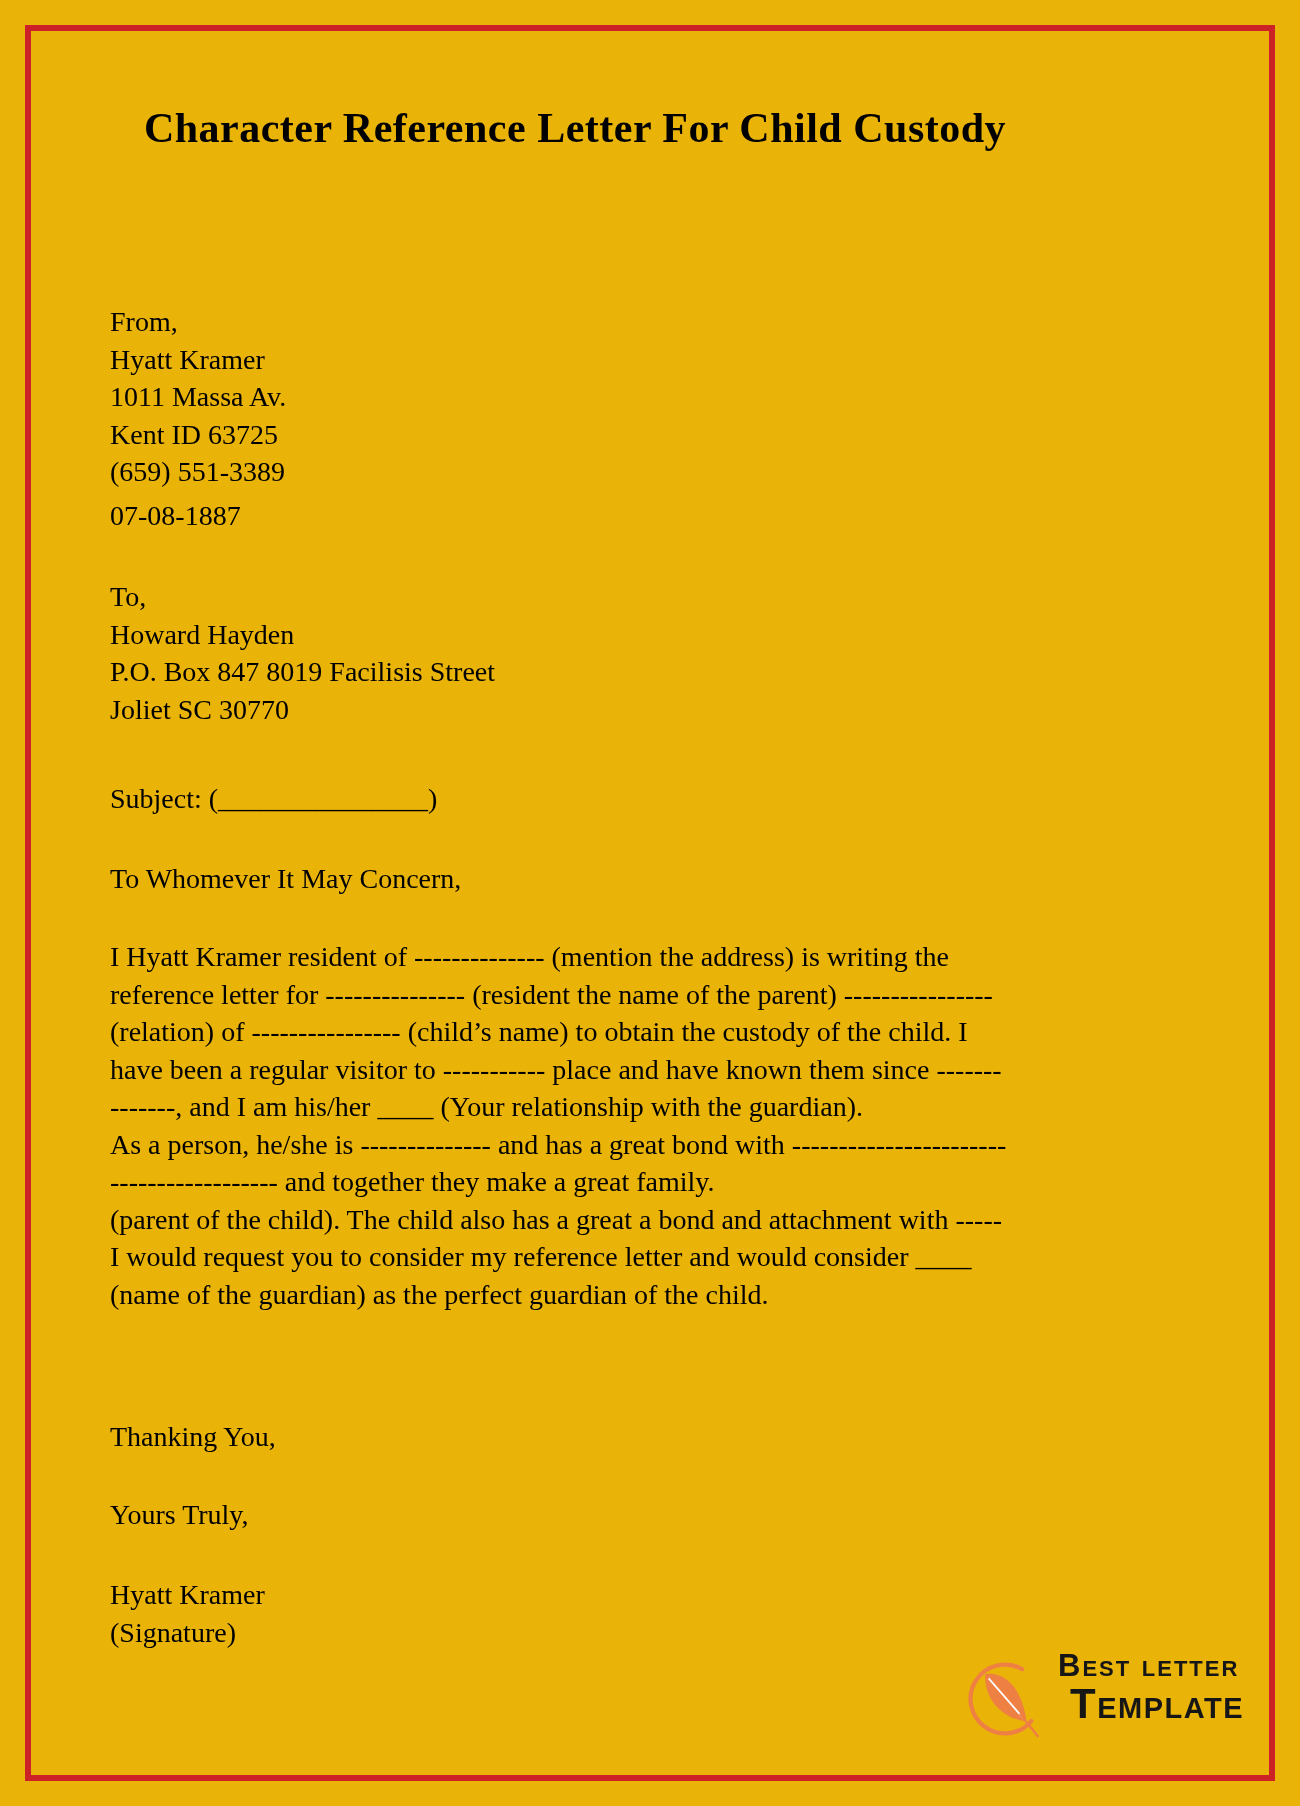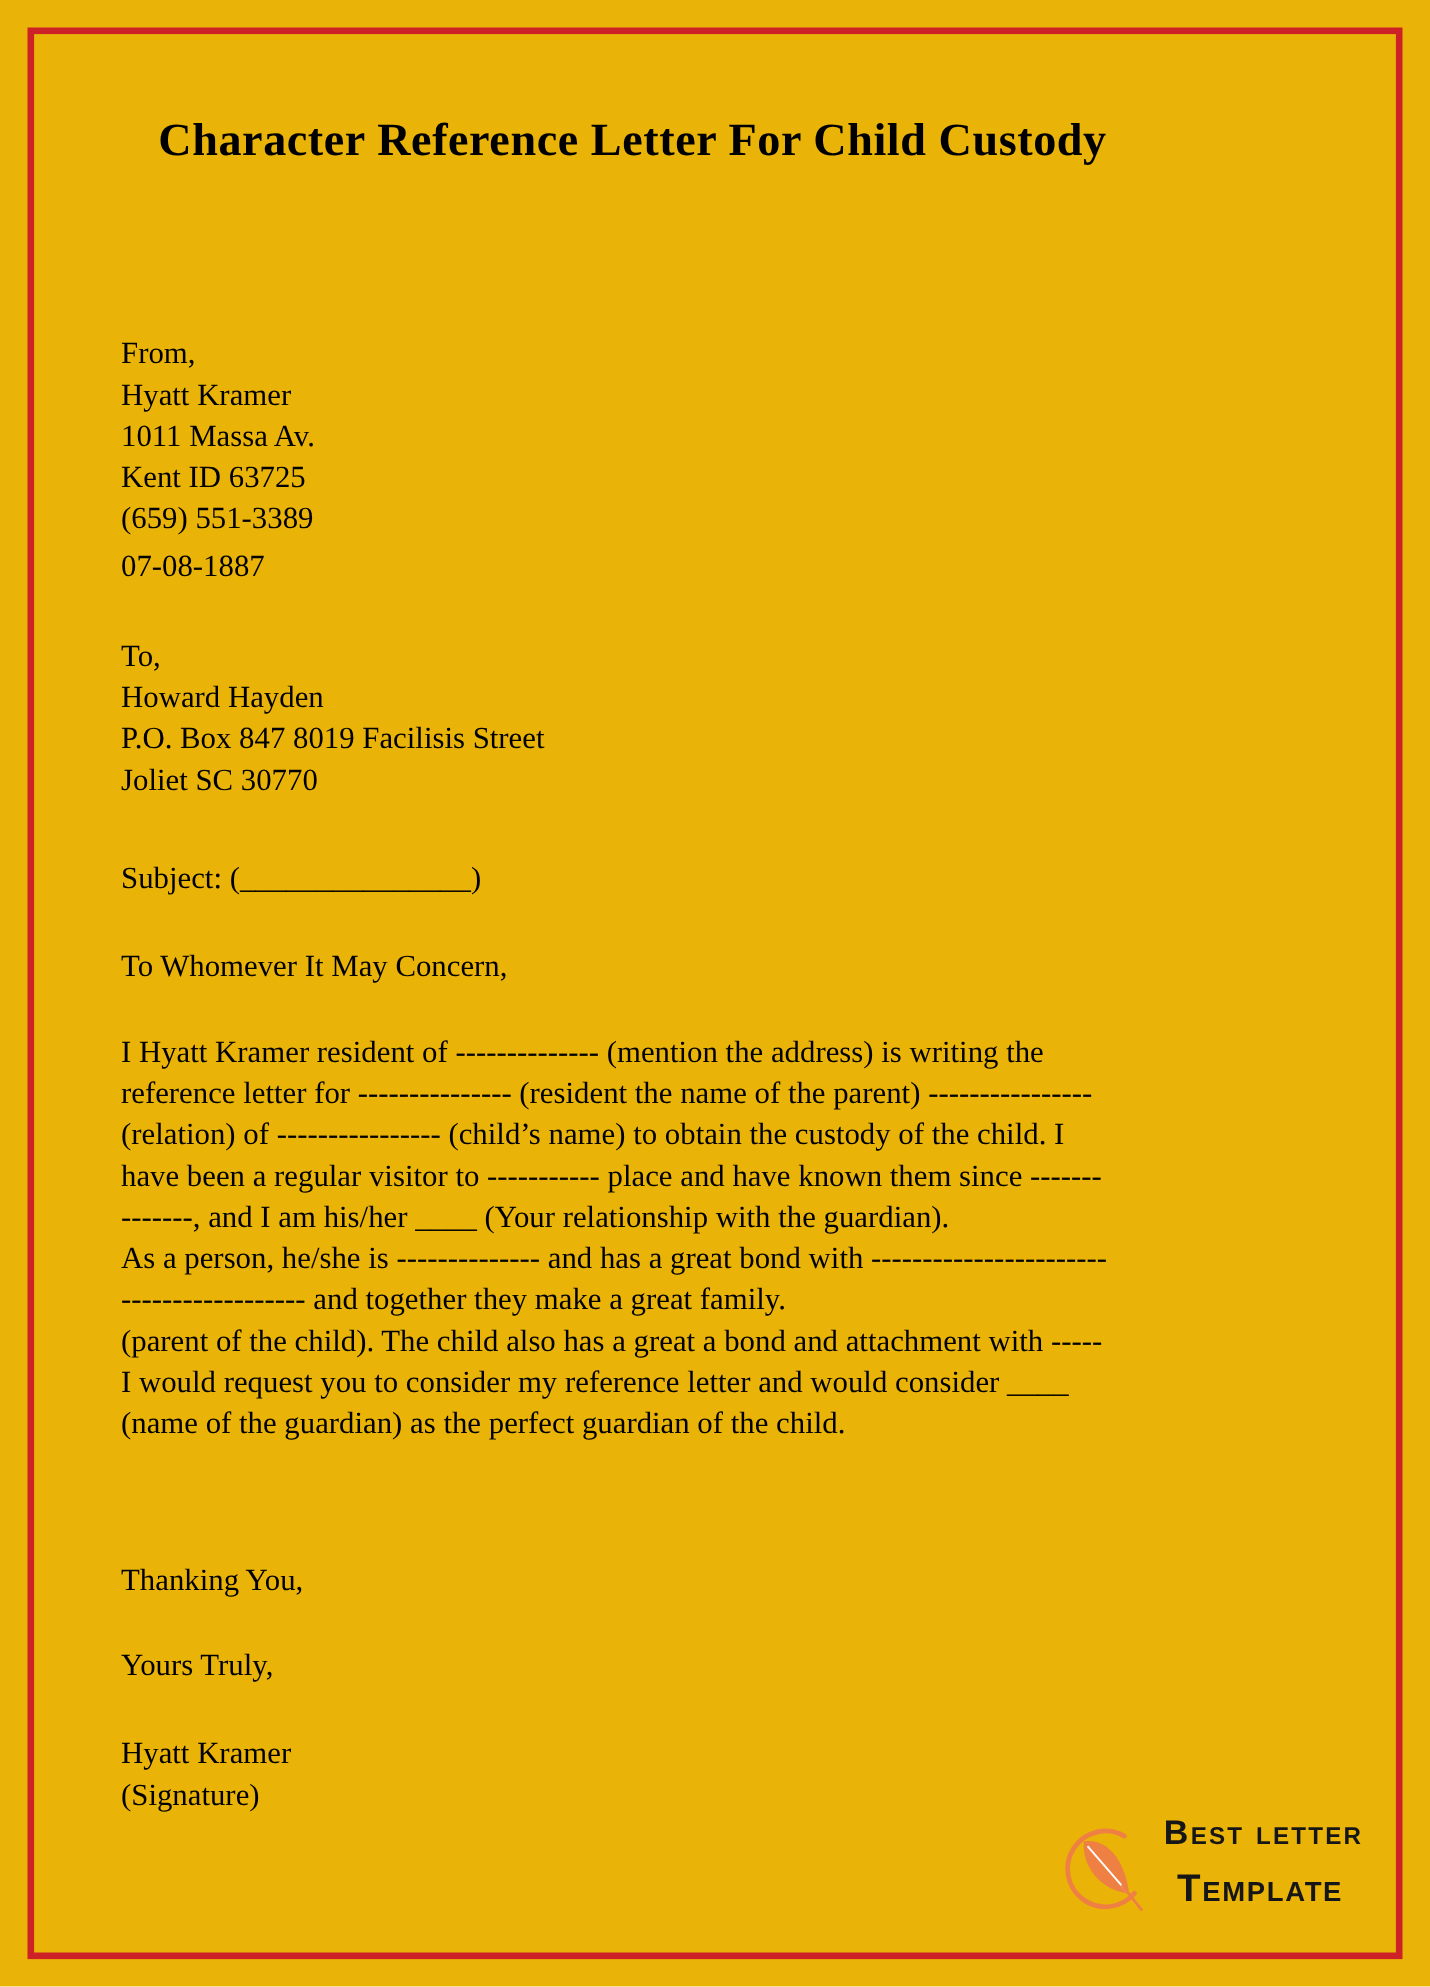--- a/index.html
+++ b/index.html
@@ -56,24 +56,24 @@
   }
   .logo-line1 {
     font-variant: small-caps;
     font-size: 31px;
     letter-spacing: 2px;
     text-transform: lowercase;
   }
   .logo-line1::first-letter, .logo-line2::first-letter { text-transform: uppercase; }
   .logo-line2 {
     font-variant: small-caps;
-    font-size: 35px;
+    font-size: 42px;
     letter-spacing: 1.5px;
     text-transform: lowercase;
-    margin-top: 18px;
+    margin-top: 2px;
     margin-left: 12px;
   }
 </style>
 </head>
 <body>
 
 <div class="page">
   <div class="frame"></div>
 
   <div class="title">Character Reference Letter For Child Custody</div>

